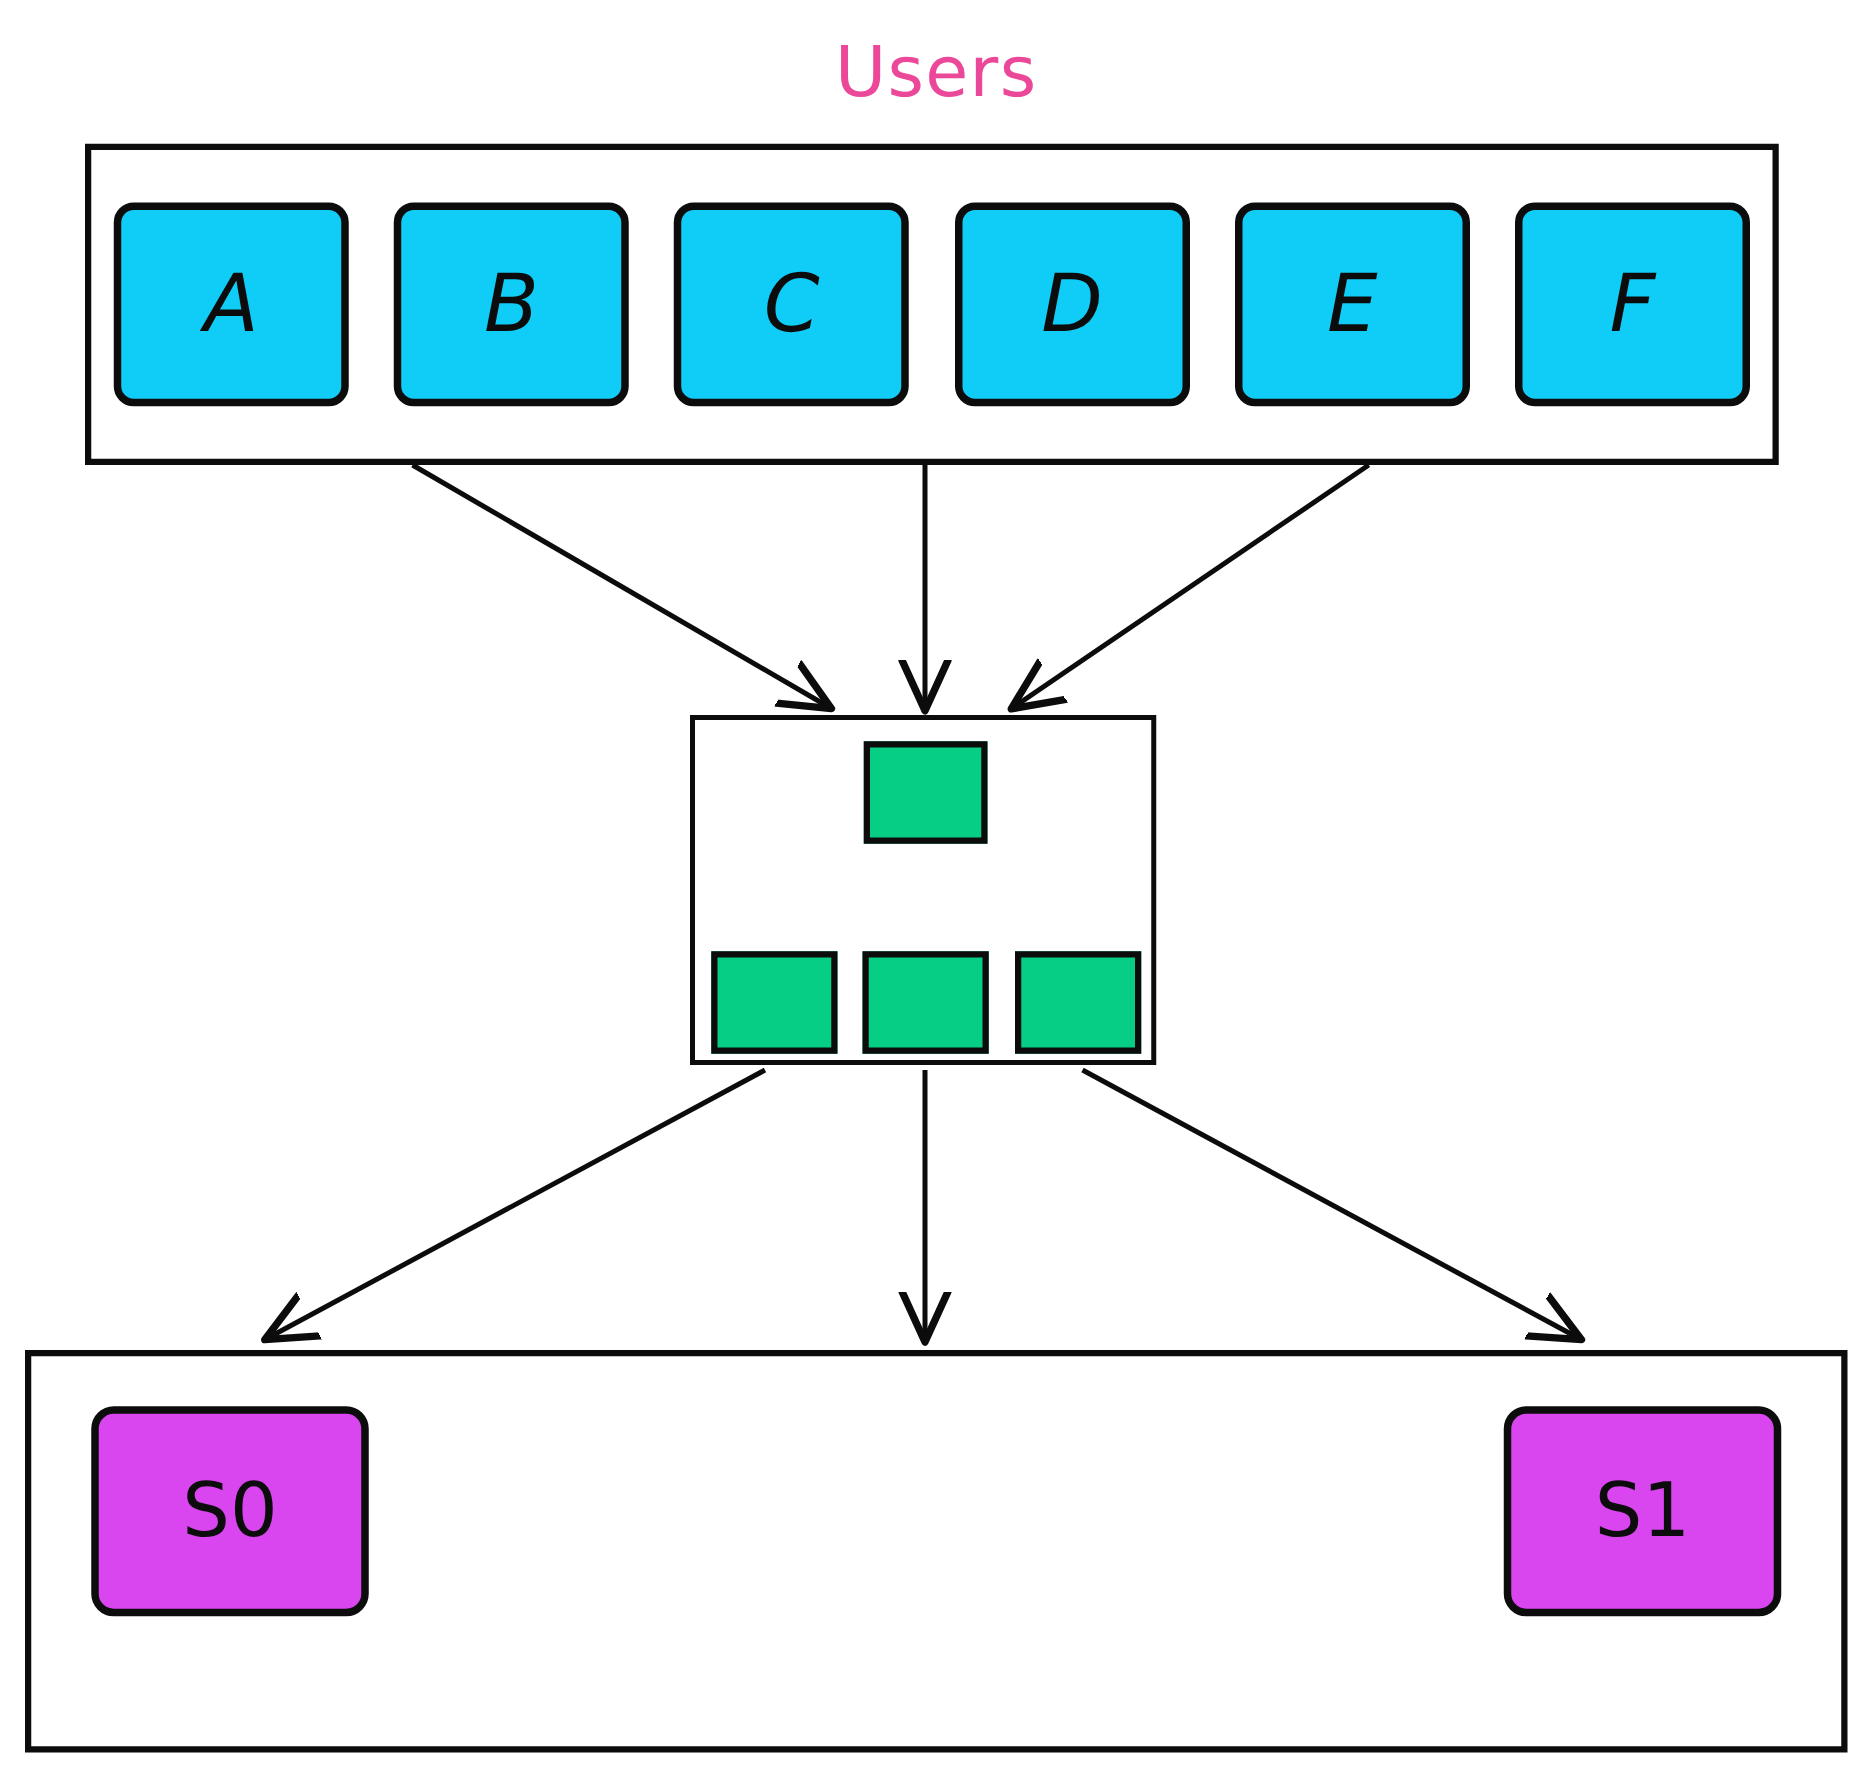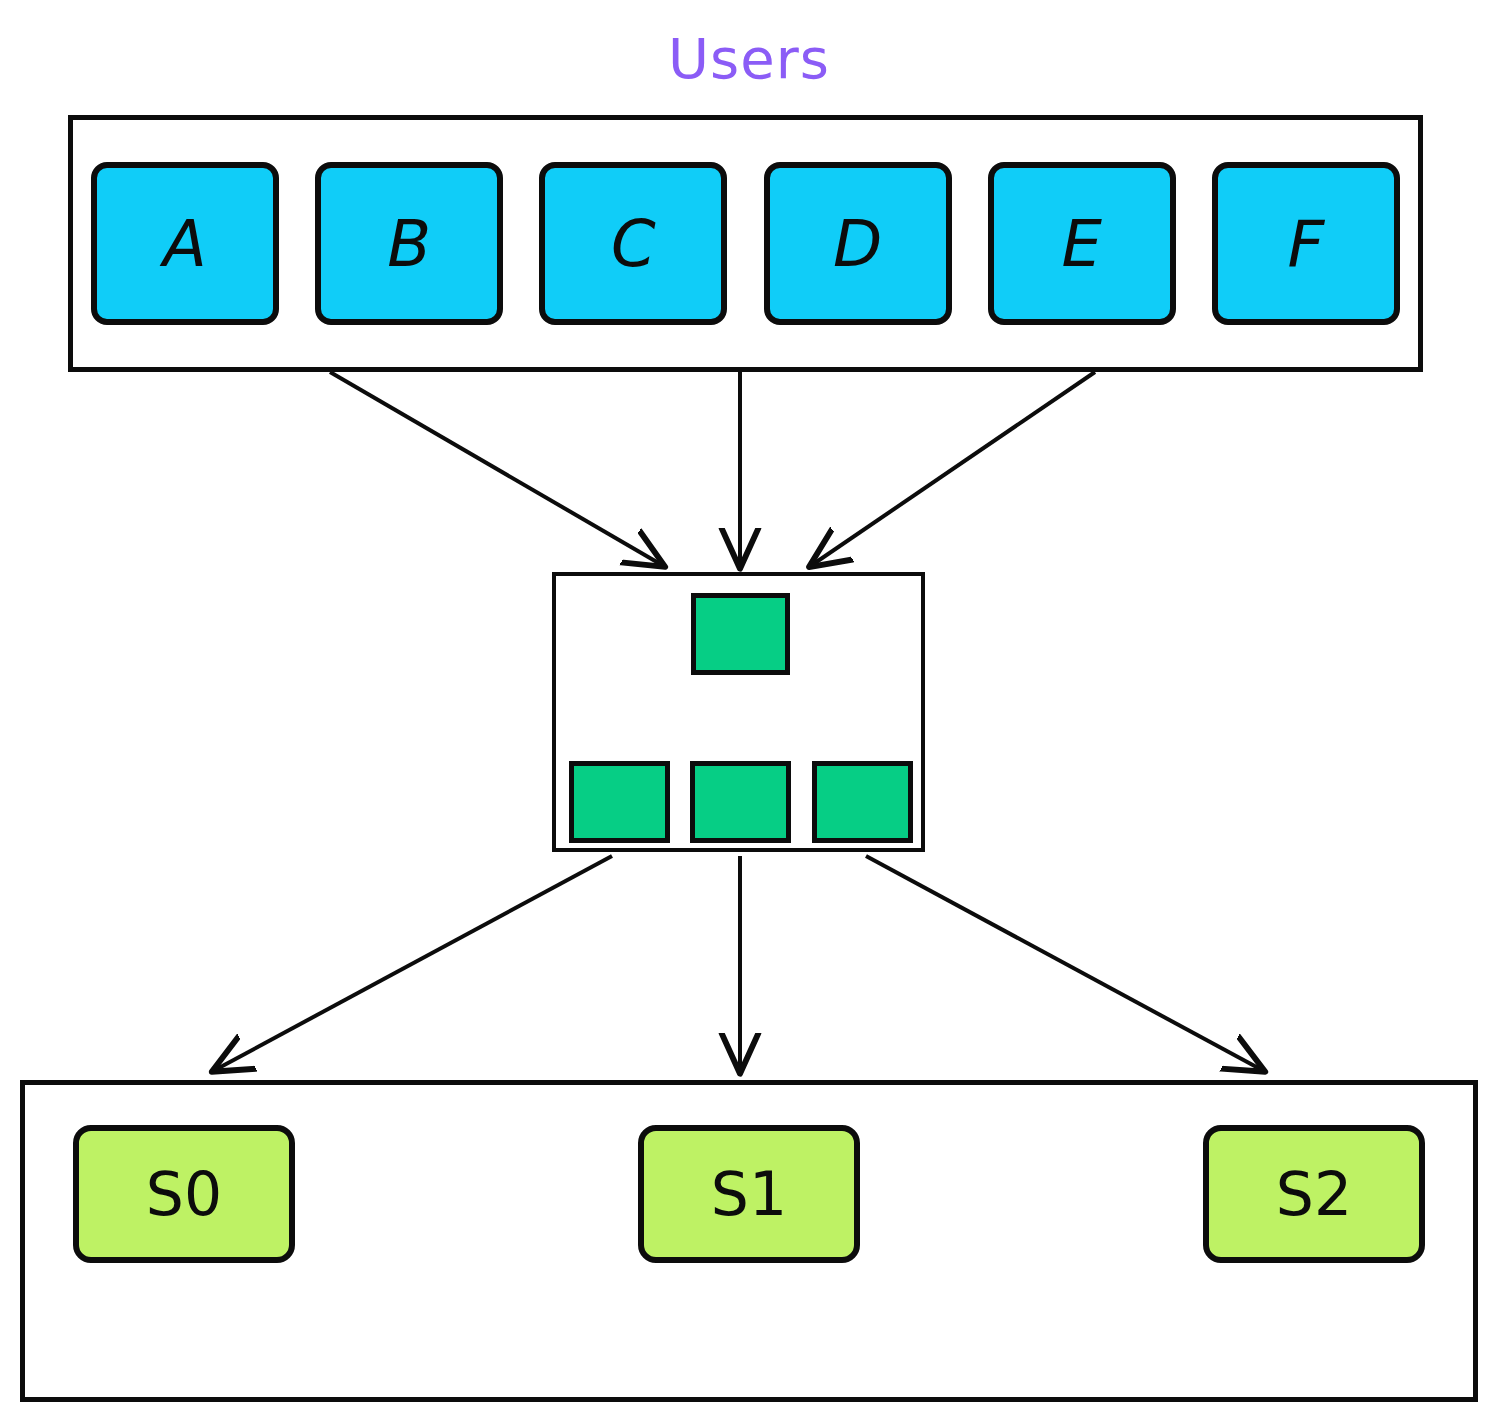--- a/index.html
+++ b/index.html
@@ -29,21 +29,21 @@
   
   .diagram-title {
     position: absolute;
     left: 0;
     top: 26px;
     width: 1498px;
     text-align: center;
     font-family: "DejaVu Sans", sans-serif;
     font-size: 56px;
     font-weight: 400;
-    color: #8b5cf6;
+    color: #ec4899;
     letter-spacing: 1px;
   }
 
   
   .group-box {
     position: absolute;
     box-sizing: border-box;
     border: 5px solid #0c0c0c;
     background: #ffffff;
   }
@@ -125,22 +125,22 @@
     width: 100%;
     display: flex;
     flex-direction: row;
     align-items: center;
     justify-content: space-between;
     padding: 0 48px;
     box-sizing: border-box;
   }
   .server-node {
     width: 222px;
-    height: 138px;
-    background: #bef264;
+    height: 168px;
+    background: #d946ef;
     border: 6px solid #0c0c0c;
     border-radius: 18px;
     box-sizing: border-box;
     display: flex;
     align-items: center;
     justify-content: center;
     font-family: "DejaVu Sans", sans-serif;
     font-size: 60px;
     font-weight: 400;
     color: #0c0c0c;
@@ -204,18 +204,17 @@
     <div class="lb-node" id="lb-root"></div>
     <div class="lb-node" id="lb-child-0"></div>
     <div class="lb-node" id="lb-child-1"></div>
     <div class="lb-node" id="lb-child-2"></div>
   </div>
 
   <div class="group-box" id="servers-group">
     <div class="servers-row">
       <div class="server-node">S0</div>
       <div class="server-node">S1</div>
-      <div class="server-node">S2</div>
     </div>
 
   </div>
 
 </div>
 
 </body></html>

